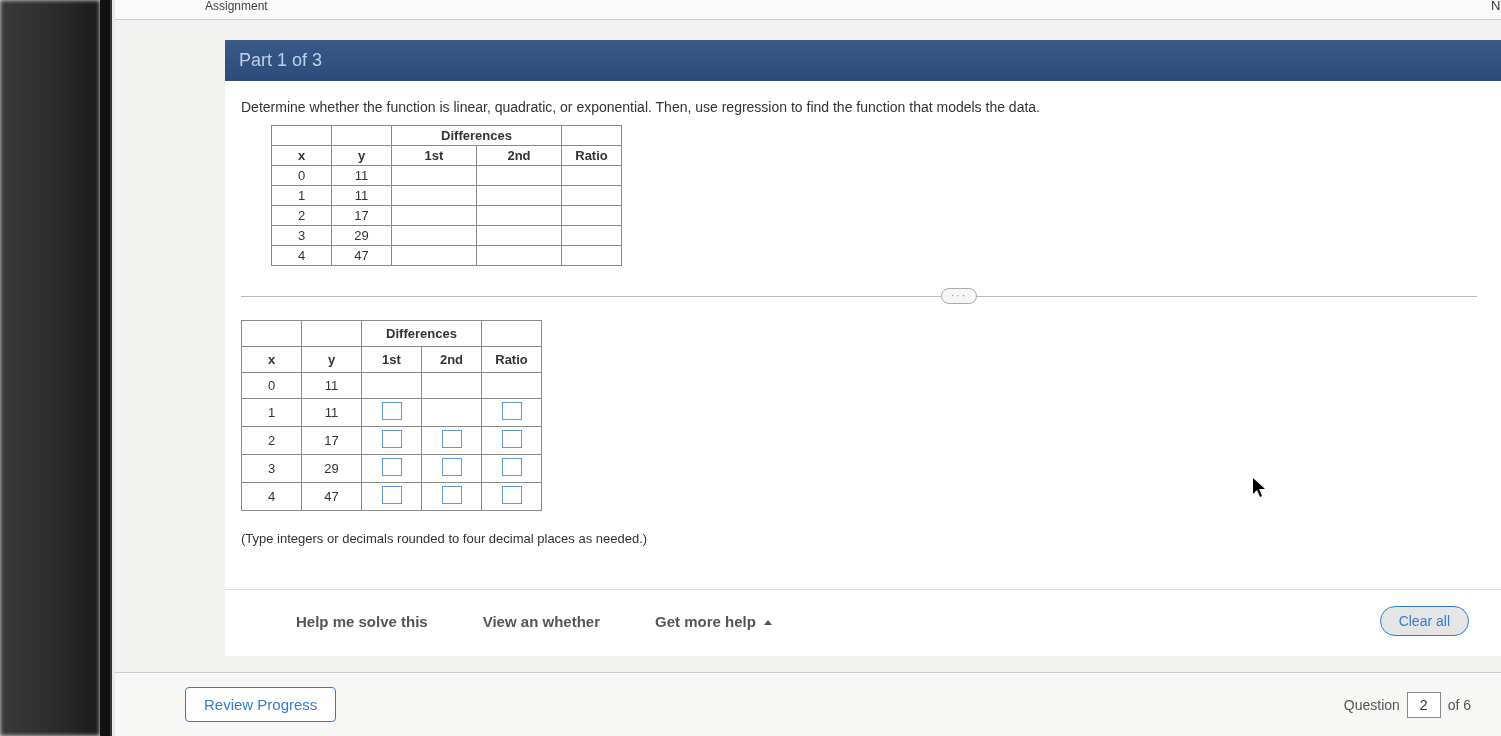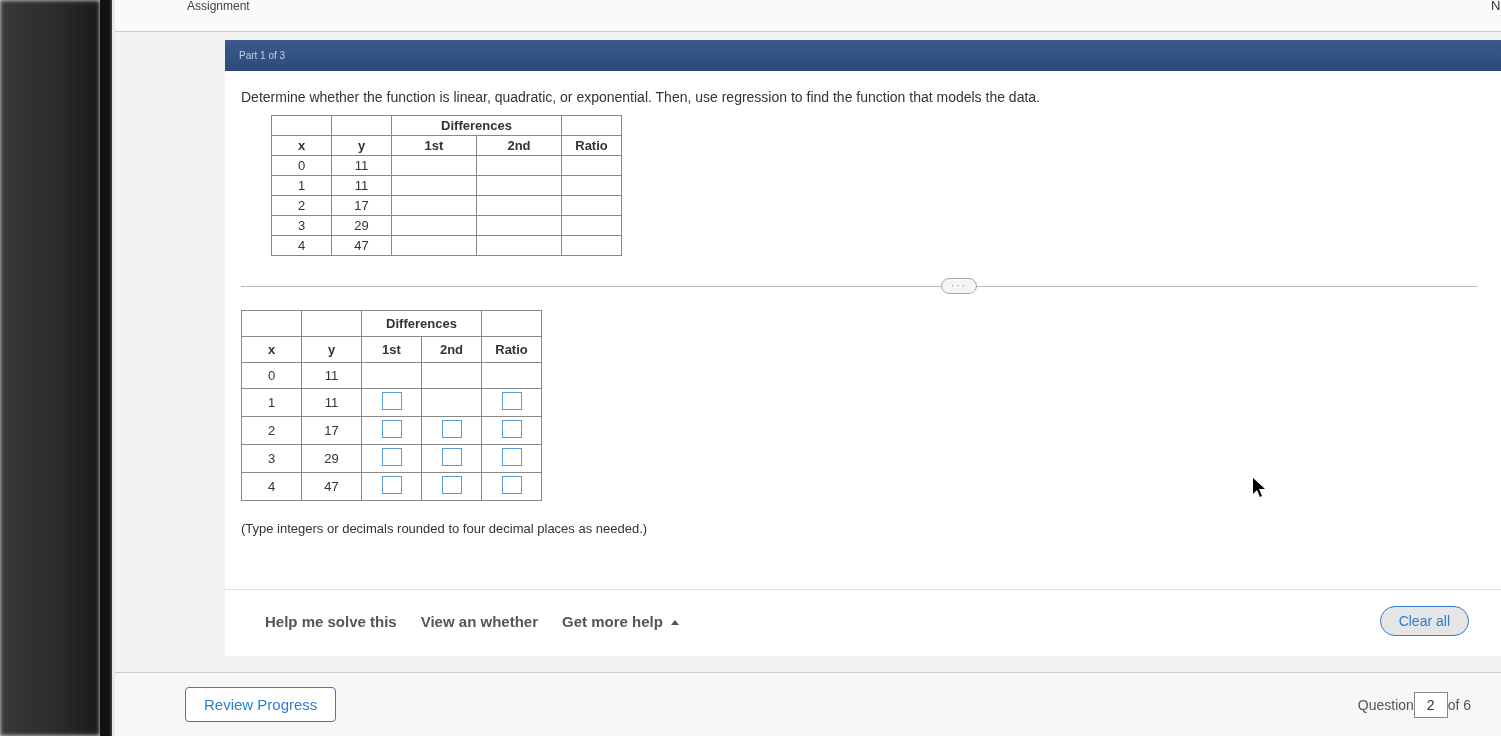--- a/index.html
+++ b/index.html
@@ -27,41 +27,41 @@
   }
   .content-area {
     position: absolute;
     left: 115px;
     top: 0;
     right: 0;
     bottom: 0;
     background: #f2f2f0;
   }
   .topbar {
-    height: 32px;
+    height: 20px;
     background: #fafafa;
     border-bottom: 1px solid #ccc;
     color: #444;
     font-size: 12px;
-    padding-left: 72px;
+    padding-left: 90px;
     line-height: 12px;
     overflow: hidden;
   }
   .main-panel {
     position: absolute;
     left: 110px;
     top: 40px;
     right: 0;
     bottom: 80px;
     background: #fff;
   }
   .part-header {
     background: linear-gradient(180deg, #3a5a8a 0%, #2d4a7a 100%);
     color: #bcd2e8;
-    font-size: 10px;
+    font-size: 18px;
     padding: 10px 14px;
   }
   .question-body {
     padding: 18px 24px 0 16px;
     font-size: 14px;
     color: #333;
   }
   .prompt-text { margin-bottom: 10px; }
   table.data-table {
     border-collapse: collapse;
@@ -141,21 +141,21 @@
     justify-content: space-between;
     border-top: 1px solid #ddd;
   }
   .help-links {
     display: flex;
     gap: 24px;
     font-size: 15px;
     font-weight: bold;
     color: #555;
   }
-  .help-links .link { cursor: pointer; }
+  .help-links .link { cursor: pointer; margin-left: 31px; }
   .dropdown-caret {
     display: inline-block;
     width: 0; height: 0;
     border-left: 4px solid transparent;
     border-right: 4px solid transparent;
     border-bottom: 5px solid #555;
     margin-left: 4px;
     vertical-align: middle;
   }
   .clear-all-btn {
@@ -186,21 +186,21 @@
     border-radius: 4px;
     padding: 8px 18px;
     font-size: 15px;
     cursor: pointer;
   }
   .question-counter {
     font-size: 14px;
     color: #555;
     display: flex;
     align-items: center;
-    gap: 0;
+    gap: 7px;
   }
   .qnum-box {
     border: 1px solid #888;
     background: #fff;
     padding: 4px 12px;
     font-size: 14px;
     color: #333;
   }
   .cursor-arrow {
     position: absolute;

